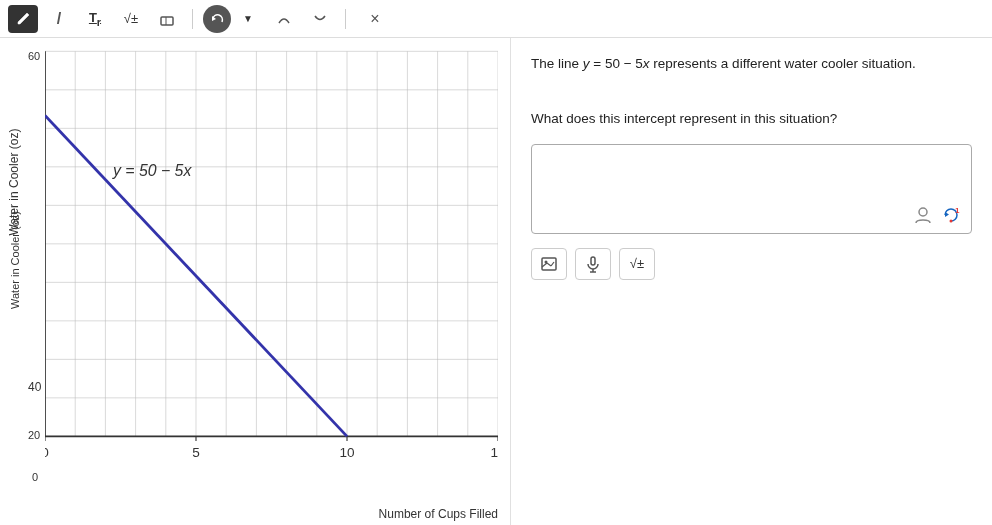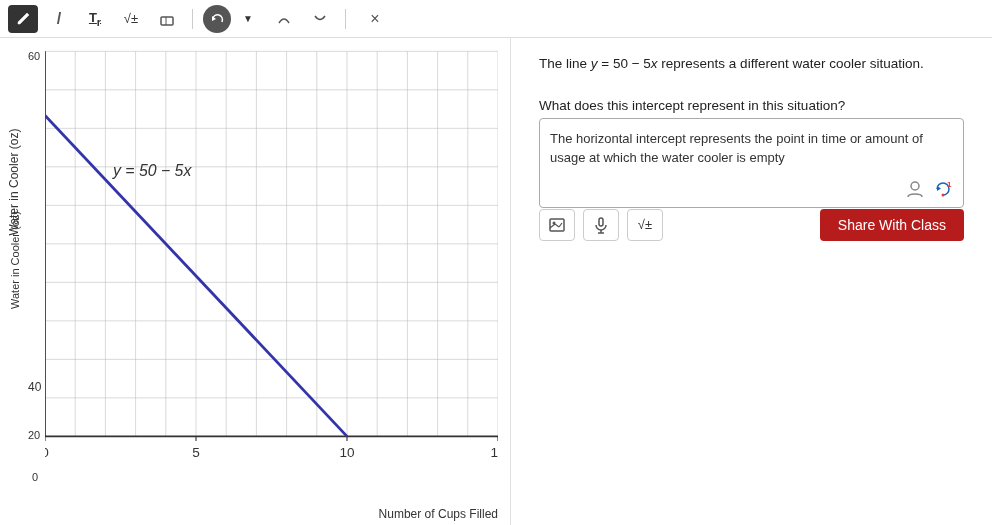--- a/index.html
+++ b/index.html
@@ -70,24 +70,24 @@
       padding: 10px 10px 10px 10px;
       position: relative;
       display: flex;
       align-items: center;
       justify-content: center;
     }
 
     
     .text-panel {
       flex: 1;
-      padding: 16px 28px;
+      padding: 16px 20px;
       display: flex;
       flex-direction: column;
-      gap: 1px;
+      gap: 14px;
       border-left: 1px solid #e0e0e0;
       overflow-y: auto;
     }
 
     .description-text {
       font-size: 13.5px;
       line-height: 1.5;
       color: #222;
     }
 
@@ -322,21 +322,20 @@
   <div class="text-panel">
 
     <p class="description-text">
       The line <em>y</em> = 50 − 5<em>x</em> represents a different water cooler situation.
     </p>
 
 
     <p class="question-text">What does this intercept represent in this situation?</p>
 
     <div class="answer-box">
-      <div class="answer-text" contenteditable="true" style="">The horizontal intercept represents the point in time or amount of usage at which the water cooler is empty</div>
       <div class="answer-icons">
         <button class="answer-icon-btn answer-icon-person">
           <svg width="18" height="18" viewBox="0 0 18 18">
             <circle cx="9" cy="6" r="4" fill="none" stroke="#888" stroke-width="1.5"></circle>
             <path d="M2 17 C2 13 16 13 16 17" fill="none" stroke="#888" stroke-width="1.5"></path>
           </svg>
         </button>
         <button class="answer-icon-btn" style="color:#1565c0;">
           <svg width="18" height="18" viewBox="0 0 18 18">
             <path d="M3 9 A6 6 0 1 1 9 15" fill="none" stroke="#1565c0" stroke-width="1.5"></path>
@@ -363,17 +362,16 @@
           <rect x="7" y="2" width="4" height="8" rx="2" fill="none" stroke="#555" stroke-width="1.5"></rect>
           <path d="M4 9 A5 5 0 0 0 14 9" fill="none" stroke="#555" stroke-width="1.5"></path>
           <line x1="9" y1="14" x2="9" y2="17" stroke="#555" stroke-width="1.5"></line>
           <line x1="6" y1="17" x2="12" y2="17" stroke="#555" stroke-width="1.5"></line>
         </svg>
       </button>
       <button class="ans-tool-btn">
         <span style="font-size:13px;">√±</span>
       </button>
 
-      <button class="share-btn">Share With Class</button>
     </div>
 
   </div>
 </div>
 
 </body></html>

